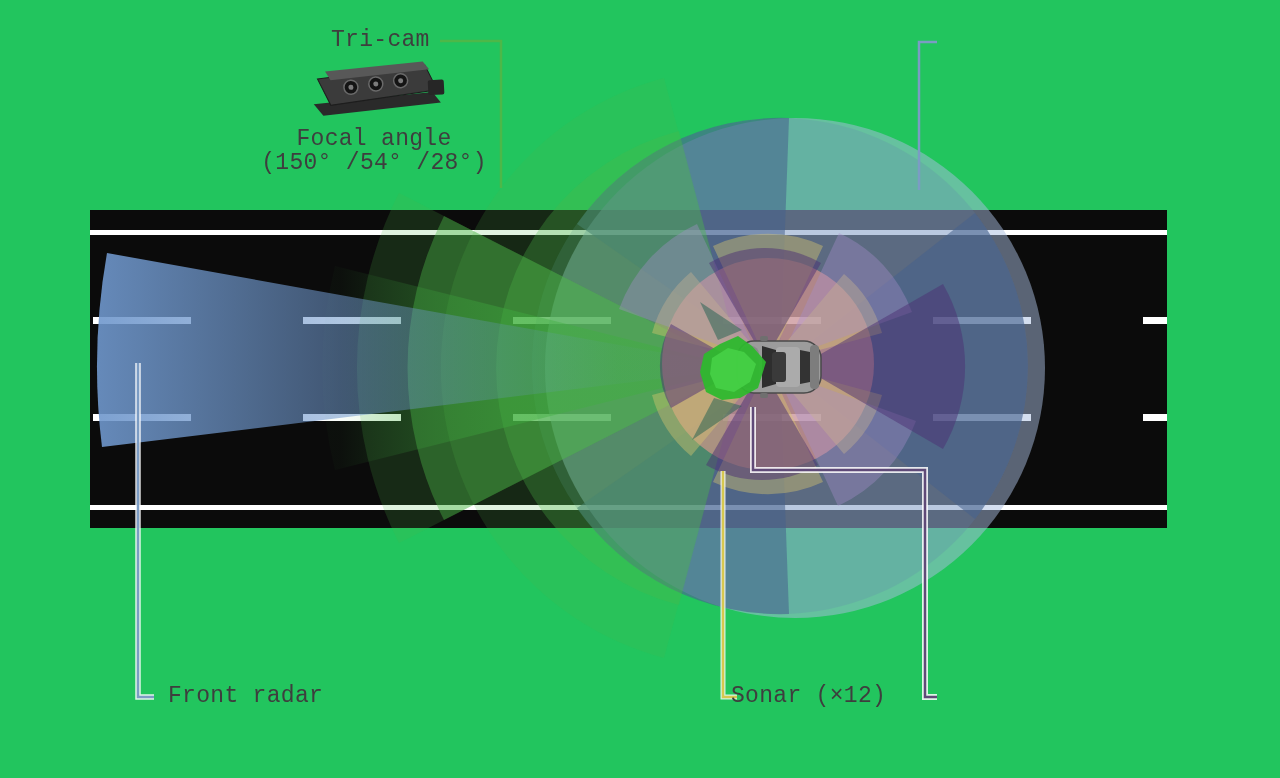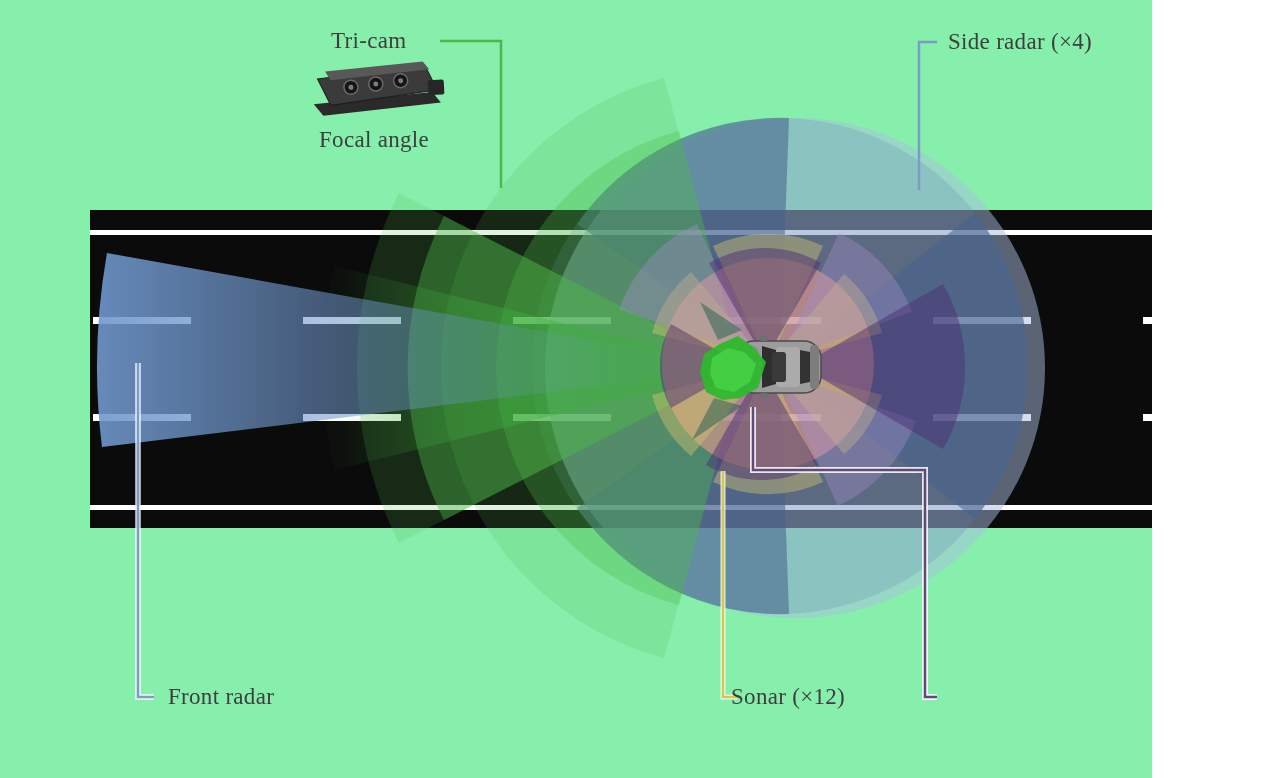--- a/index.html
+++ b/index.html
@@ -3,22 +3,22 @@
 <meta charset="utf-8">
 <style>
   :root{
     --text:#3e3e3e; --tricam_green:#4db848; --radar_blue_leader:#7b9cc4;
     --radar_blue_light:#a9bedf; --radar_blue_mid:#5f7fae; --radar_blue_dark:#46618c;
     --front_radar_blue:#6f97cc; --sonar_yellow:#d6c84f; --sonar_pink:#e99a8f;
     --sonar_tan:#d8c66e; --avm_purple:#4b2f73; --avm_lavender:#a58ecb;
     --road_black:#0b0b0b; --lane_white:#ffffff;
   }
   html,body{margin:0;padding:0;background:#ffffff;}
-  #stage{position:relative;width:1152px;height:778px;background:#86efac;overflow:hidden;
-         font-family:Liberation Serif, serif;}
+  #stage{position:relative;width:1280px;height:778px;background:#22c55e;overflow:hidden;
+         font-family:Liberation Mono, monospace;}
   #art{position:absolute;left:0;top:0;}
   .label{position:absolute;font-size:23px;line-height:1.1;color:var(--text);
          white-space:nowrap;letter-spacing:0.3px;}
   .centered{transform:translateX(-50%);text-align:center;}
 </style>
 </head>
 <body>
 
 <div id="stage">
 
@@ -143,17 +143,17 @@
       <circle cx="376" cy="84" r="7" fill="#141414" stroke="#6a6a6a" stroke-width="1.5"></circle>
       <circle cx="401" cy="82" r="7" fill="#141414" stroke="#6a6a6a" stroke-width="1.5"></circle>
       <circle cx="351" cy="86" r="2.5" fill="#7c7c7c"></circle>
       <circle cx="376" cy="84" r="2.5" fill="#7c7c7c"></circle>
       <circle cx="401" cy="82" r="2.5" fill="#7c7c7c"></circle>
     </g>
   </svg>
 
   <div class="label" style="left:331px;top:28px">Tri-cam</div>
   <div class="label centered" style="left:374px;top:127px">Focal angle</div>
-  <div class="label" style="left:948px;top:29px">Side radar (×4)</div>
+  <div class="label centered" style="left:374px;top:151px">(150° /54° /28°)</div>
   <div class="label" style="left:168px;top:684px">Front radar</div>
   <div class="label" style="left:731px;top:684px">Sonar (×12)</div>
 
 </div>
 
 </body></html>

